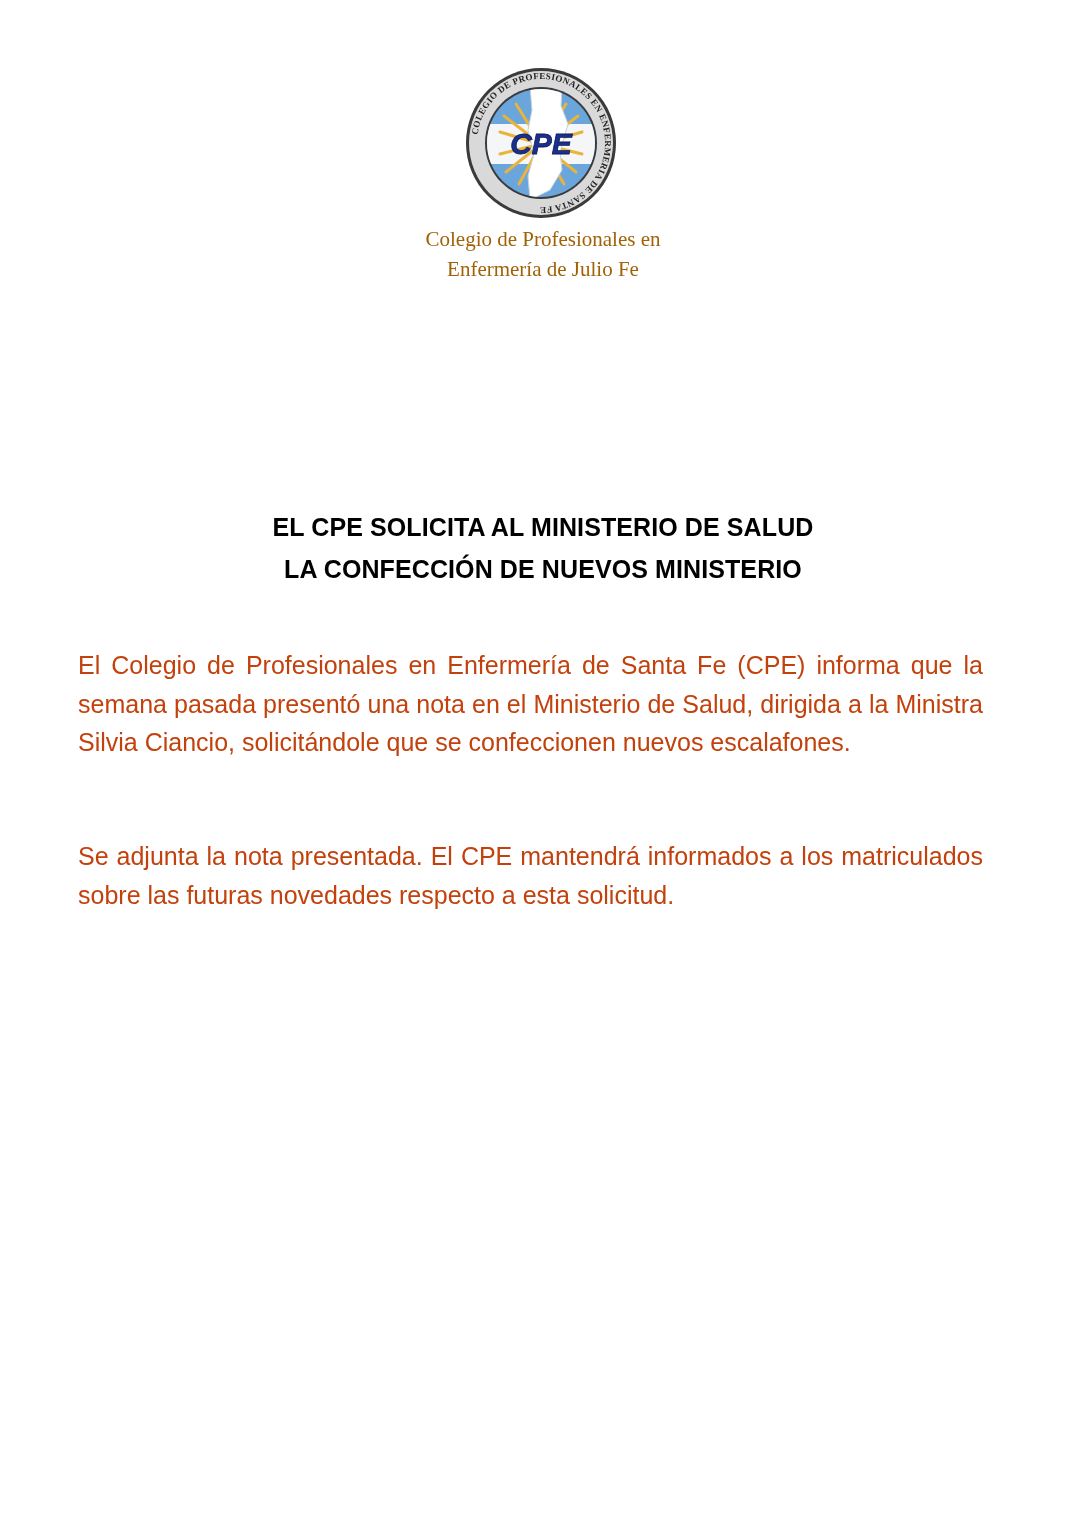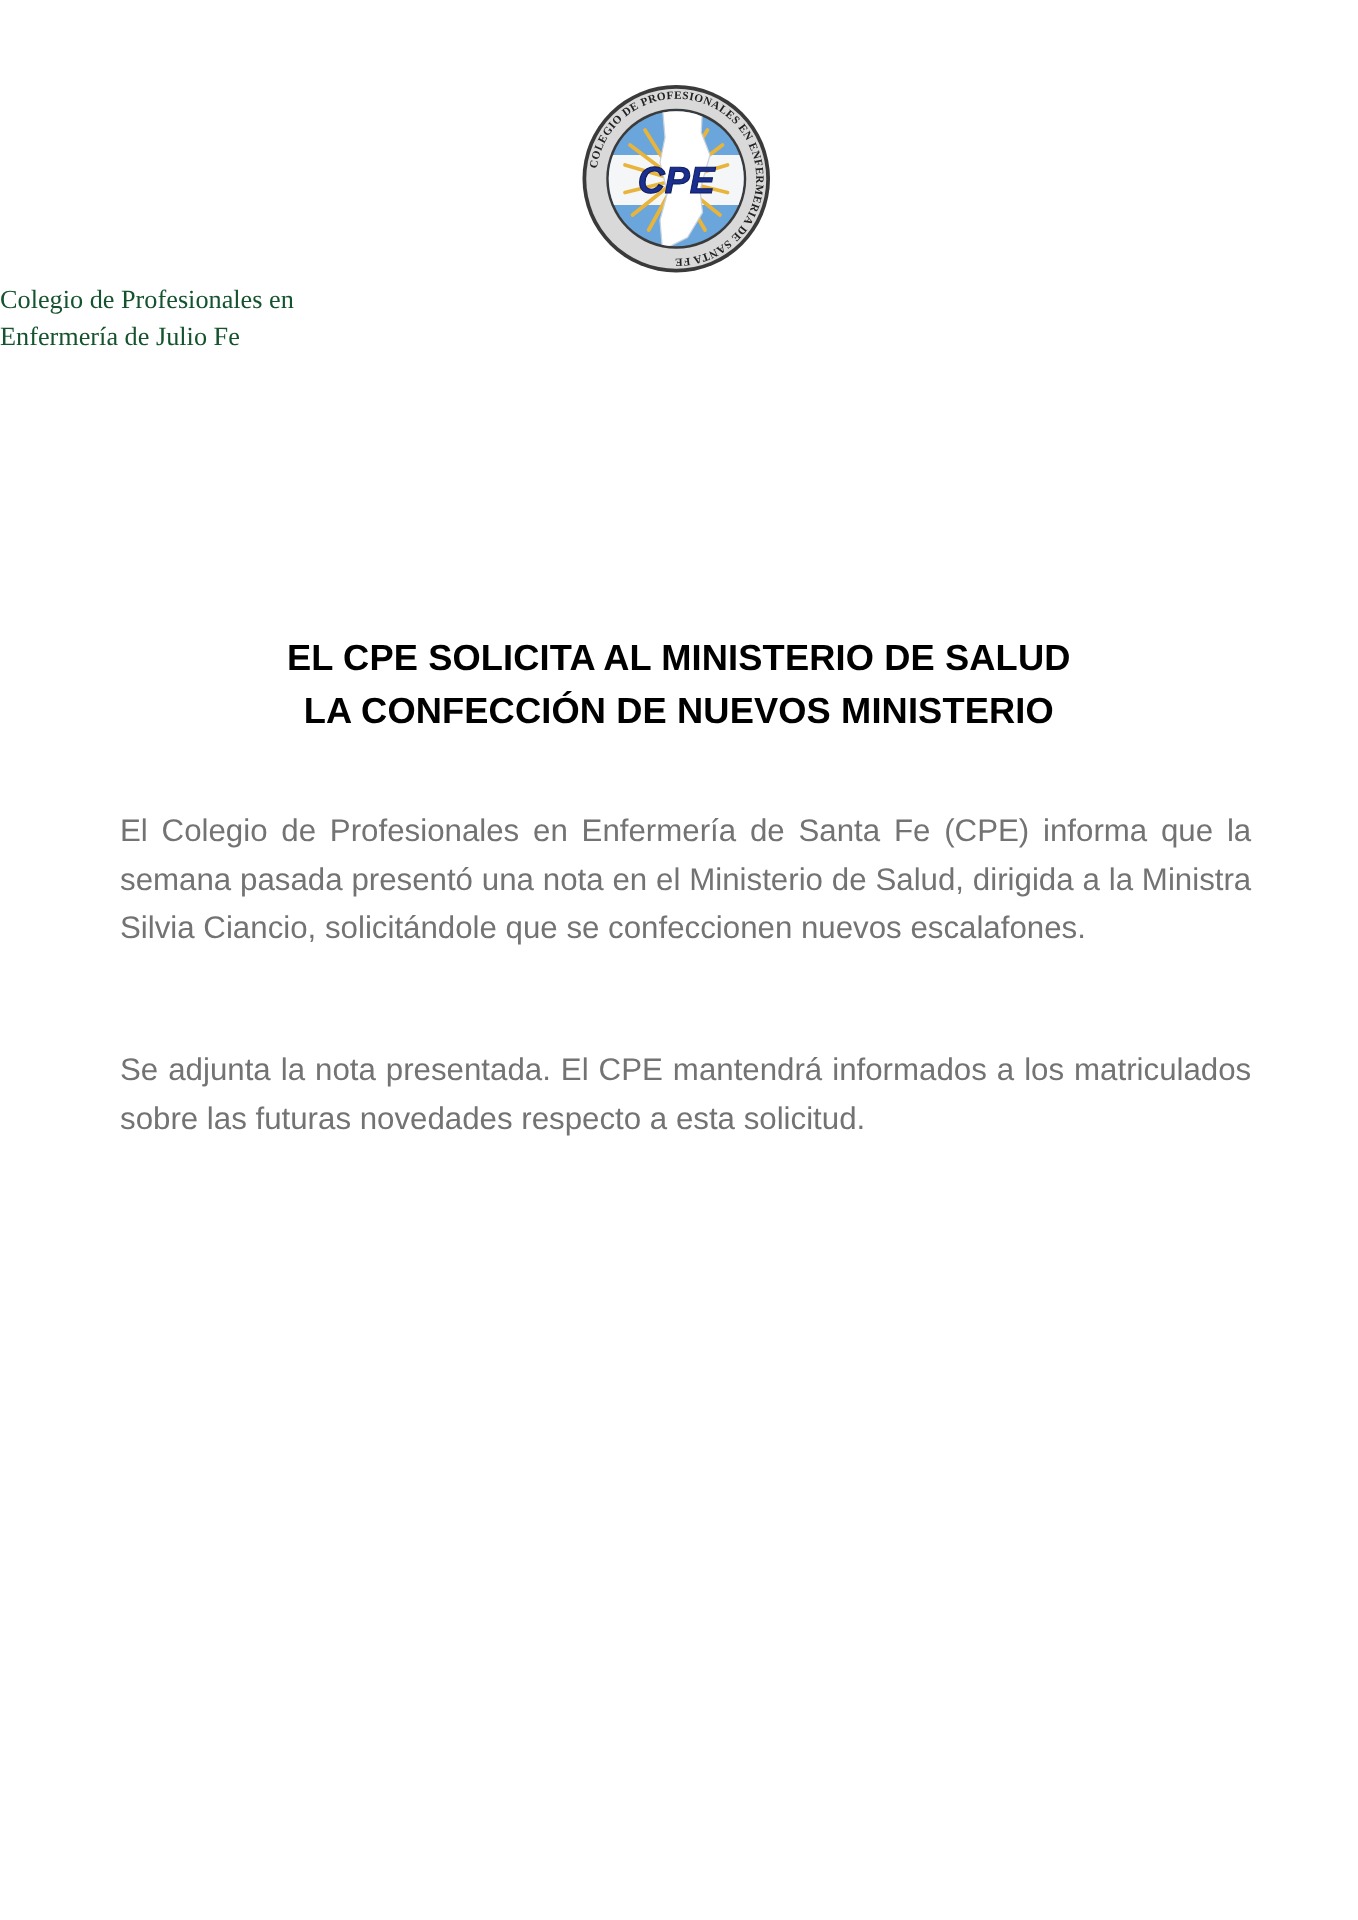--- a/index.html
+++ b/index.html
@@ -4,43 +4,44 @@
   <style>
     html, body { margin: 0; padding: 0; background: #ffffff; }
     body { width: 1086px; height: 1536px; position: relative; overflow: hidden; }
     .page { position: absolute; inset: 0; background: #ffffff; }
 
     .logo-wrap { position: absolute; left: 464px; top: 66px; width: 154px; height: 154px; }
     .logo-wrap svg { width: 154px; height: 154px; display: block; }
 
     .org-name {
       position: absolute; left: 0; width: 1086px; top: 224px;
+      text-align: center;
       font-family: "Liberation Serif", "DejaVu Serif", serif;
-      font-size: 21px; line-height: 30px; color: #14532d;
+      font-size: 21px; line-height: 30px; color: #a16207;
     }
 
     .meta {
       position: absolute; left: 94px; top: 378px;
       font-family: "Liberation Sans", "DejaVu Sans", sans-serif;
       font-size: 25px; line-height: 41px; color: #1a1a1a;
     }
     .meta div { white-space: nowrap; }
 
     .headline {
       position: absolute; left: 0; width: 1086px; top: 506px;
       text-align: center;
       font-family: "Liberation Sans", "DejaVu Sans", sans-serif;
-      font-weight: bold; font-size: 29px; line-height: 42px; color: #000;
+      font-weight: bold; font-size: 25px; line-height: 42px; color: #000;
       letter-spacing: 0.1px;
     }
 
     .body-text {
-      position: absolute; left: 96px; width: 905px;
+      position: absolute; left: 78px; width: 905px;
       font-family: "Liberation Sans", "DejaVu Sans", sans-serif;
-      font-size: 25px; line-height: 38.5px; color: #737373;
+      font-size: 25px; line-height: 38.5px; color: #c2410c;
       text-align: justify;
     }
     .p1 { top: 646px; }
     .p2 { top: 837px; }
   </style>
 </head>
 <body>
 
 <div class="page">
 

